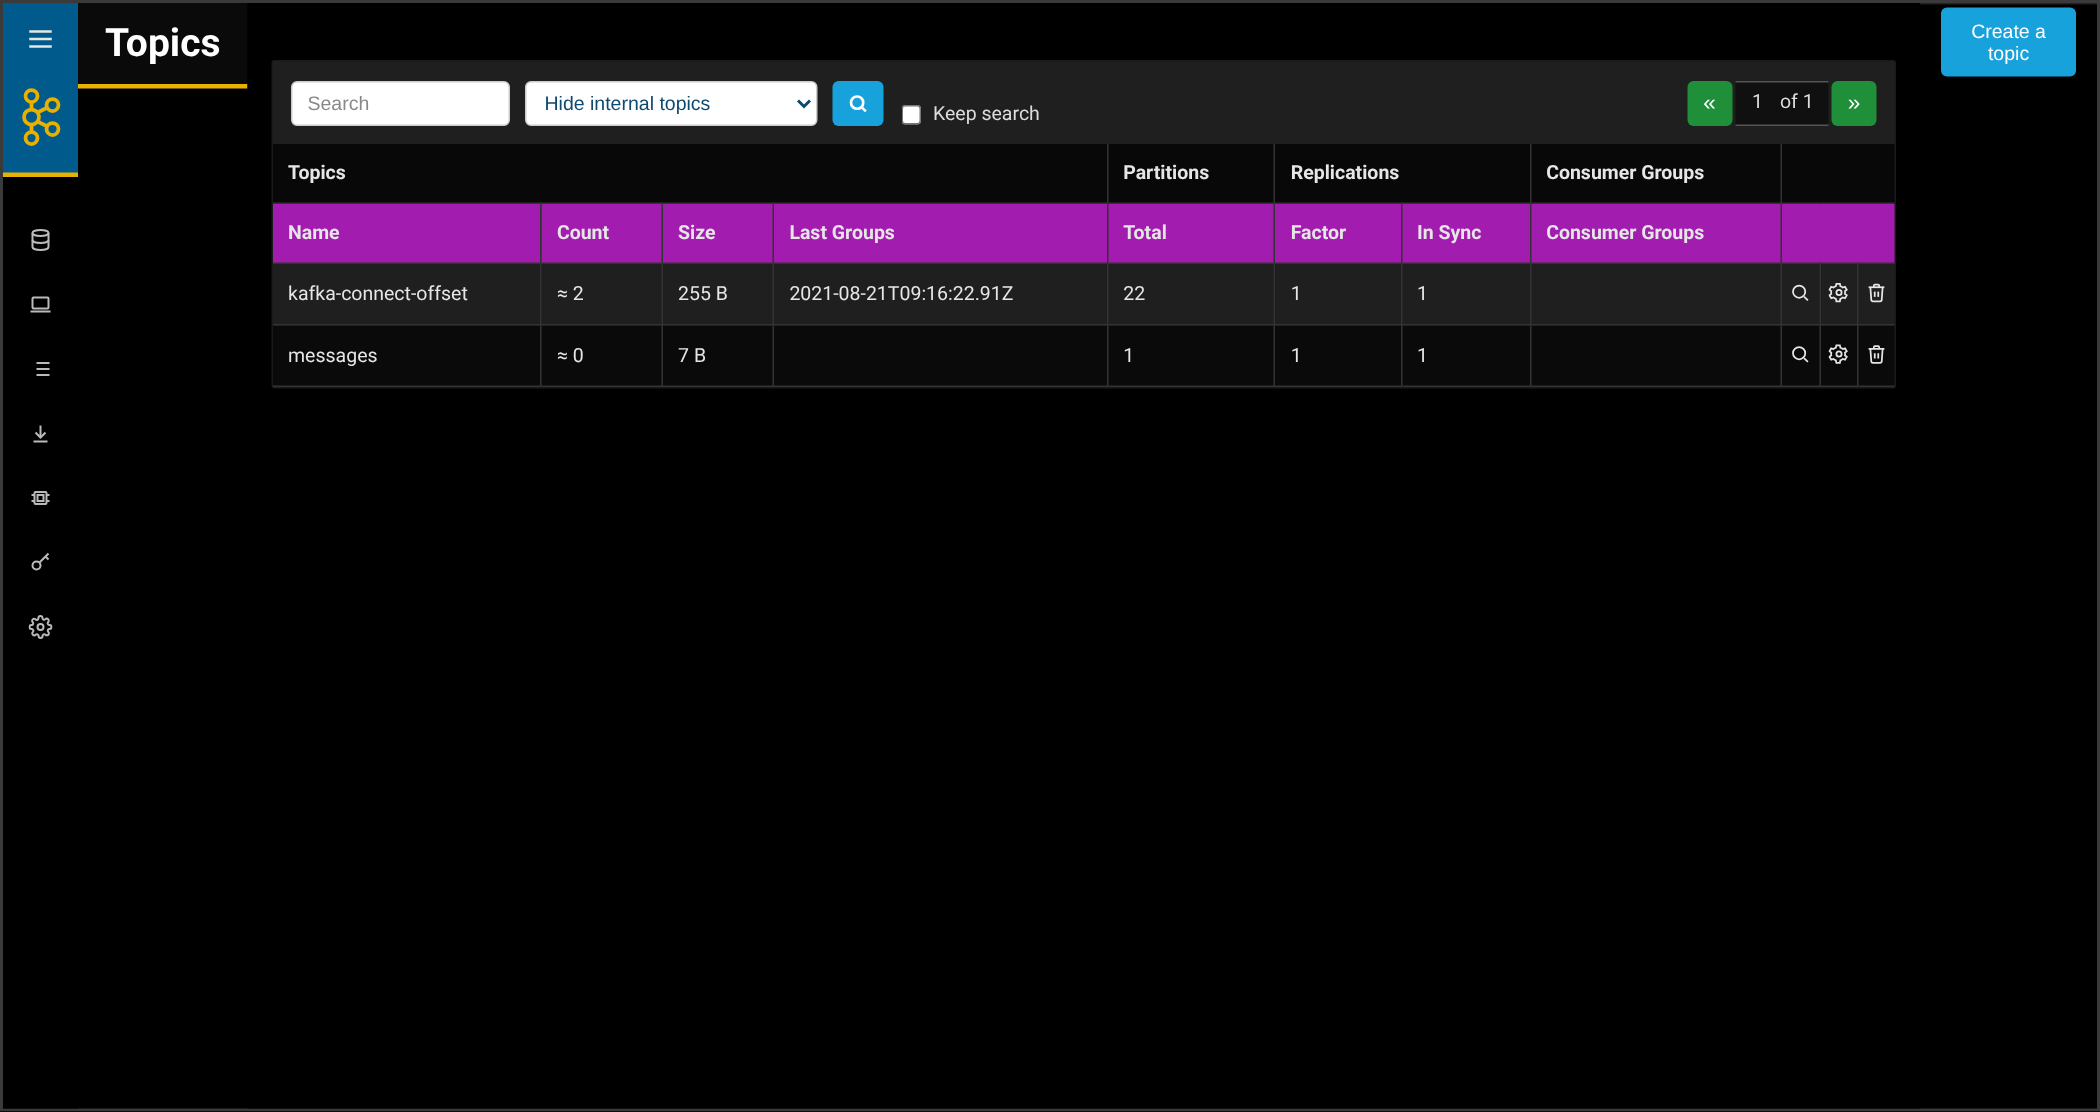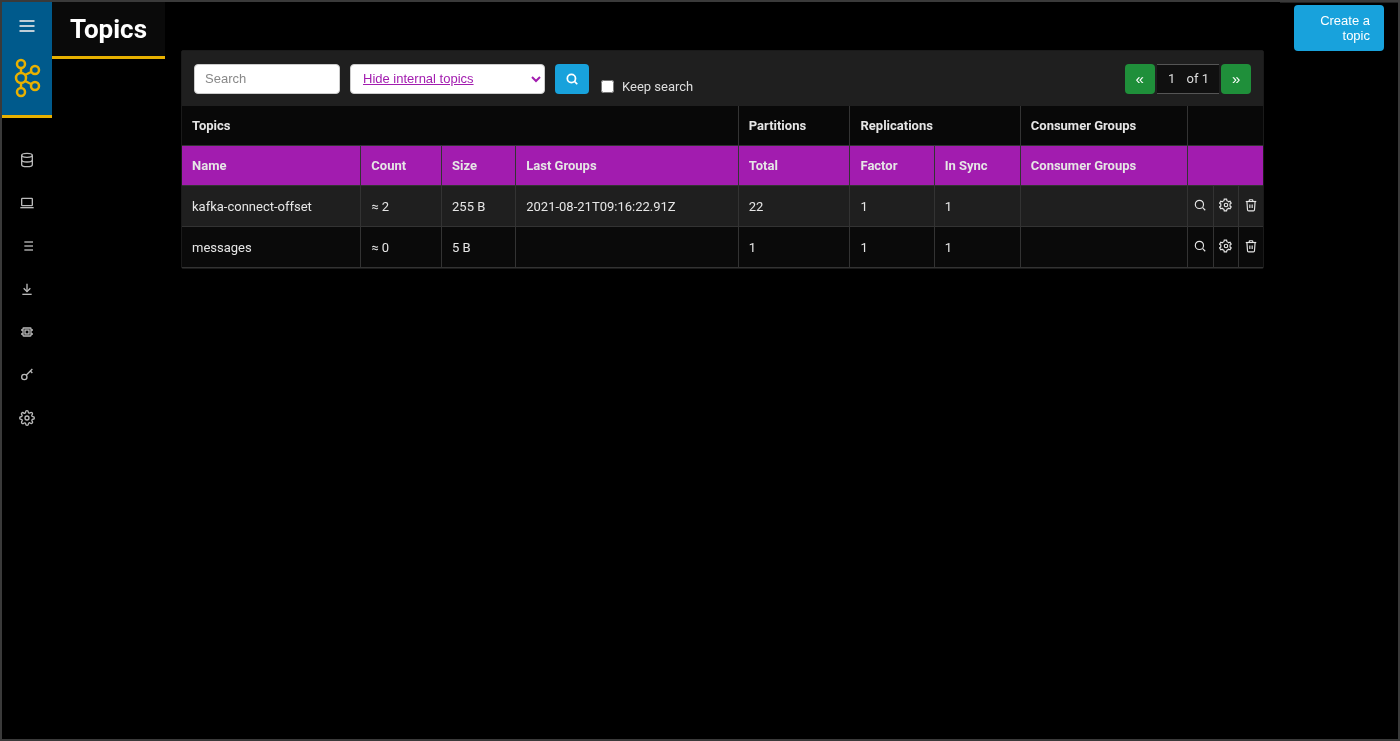--- a/index.html
+++ b/index.html
@@ -70,21 +70,21 @@
     height: 57px;
     background: #0a0a0a;
     border-bottom: 3px solid #e8b100;
     display: flex;
     align-items: center;
     padding: 0 18px;
   }
   .header h1 { color: #fff; font-size: 26px; font-weight: 700; }
   .content {
     flex: 1 1 auto;
-    padding: 48px 16px 0 16px;
+    padding: 38px 16px 0 16px;
     background: #000;
     overflow: auto;
   }
   .panel {
     background: #1a1a1a;
     border-radius: 2px;
     border: 1px solid #1a1a1a;
   }
   .toolbar {
     display:flex;
@@ -101,26 +101,25 @@
     border: 1px solid #ccc;
     border-radius: 4px;
     padding: 0 10px;
     font-size: 13px;
   }
   .search-input::placeholder { color:#888; }
   .filter-select {
     width: 195px;
     height: 30px;
     background:#fff;
-    color:#a21caf;
+    color:#0c4a6e;
     border:1px solid #ccc;
     border-radius:4px;
     padding:0 8px;
     font-size:13px;
-    text-decoration:underline;
   }
   .btn-search {
     width: 34px;
     height: 30px;
     background: #18a2dc;
     border: none;
     border-radius: 4px;
     display:flex; align-items:center; justify-content:center;
     cursor:pointer;
   }
@@ -196,21 +195,20 @@
     justify-content:flex-end;
     padding: 0 14px;
     border-top:1px solid #222;
   }
   .btn-create {
     background:#18a2dc; color:#fff;
     border:none; border-radius:4px;
     padding: 8px 14px;
     font-size:13px;
     cursor:pointer;
-    text-align:right;
   }
 </style>
 </head>
 <body>
 
 <div class="app">
 
   <aside class="sidebar">
     <div class="top-block">
       <div class="hamburger">
@@ -393,21 +391,21 @@
                         <path d="M10 11v6"></path>
                         <path d="M14 11v6"></path>
                         <path d="M9 6V4a1 1 0 0 1 1-1h4a1 1 0 0 1 1 1v2"></path>
                       </svg></span>
                   </button>
                 </td>
               </tr>
               <tr>
                 <td>messages</td>
                 <td>≈ 0</td>
-                <td>5 B</td>
+                <td>7 B</td>
                 <td></td>
                 <td>1</td>
                 <td>1</td>
                 <td>1</td>
                 <td></td>
                 <td class="act-cell">
                   <button class="act-btn">
                     <span><svg viewBox="0 0 24 24" fill="none" stroke="currentColor" stroke-width="2">
                         <circle cx="11" cy="11" r="7"></circle>
                         <line x1="21" y1="21" x2="16.65" y2="16.65"></line>

